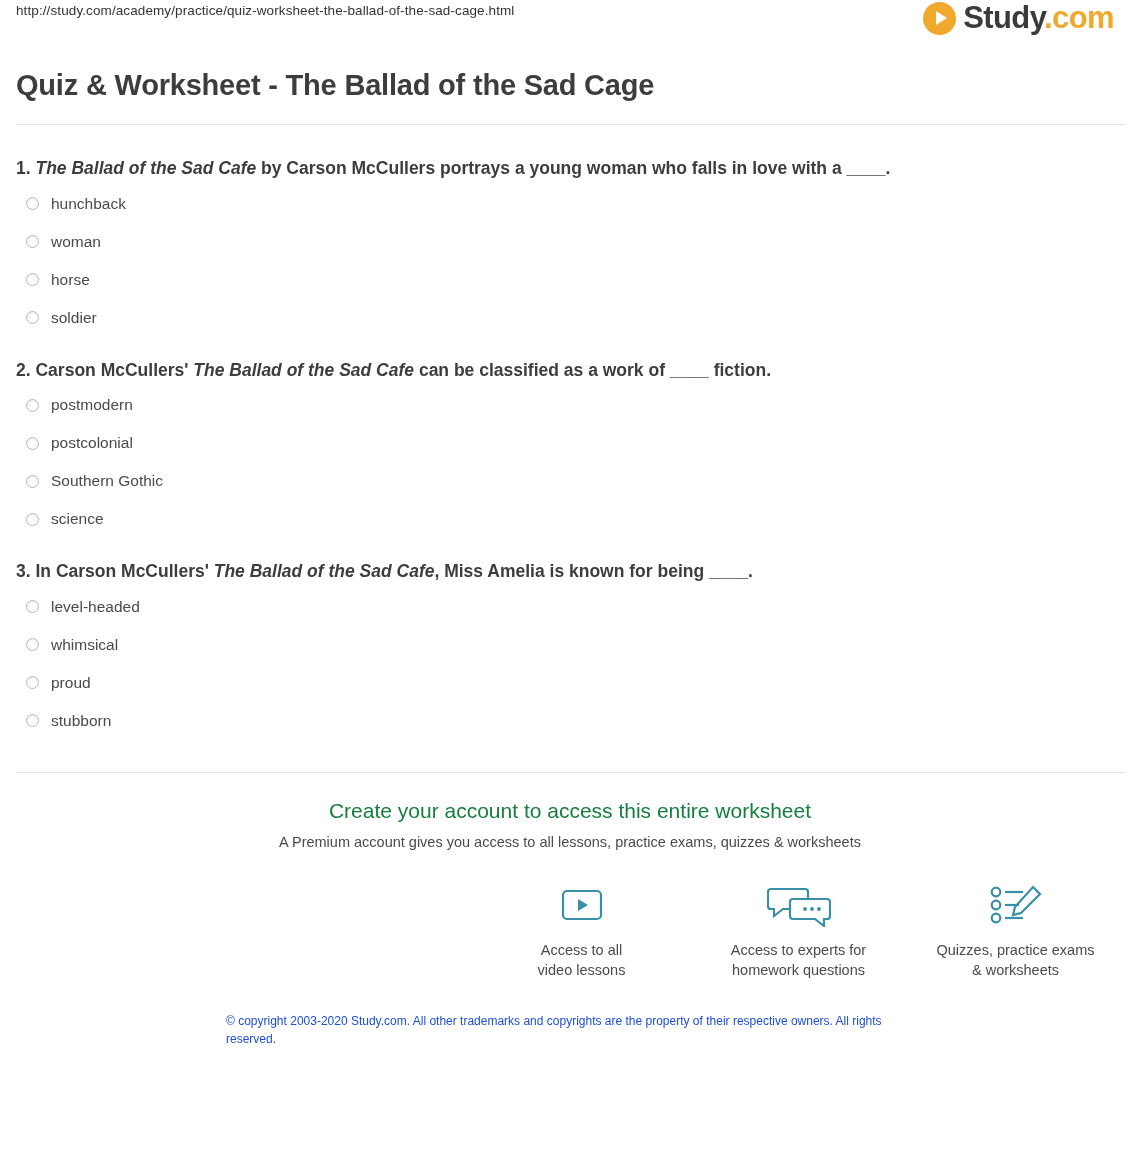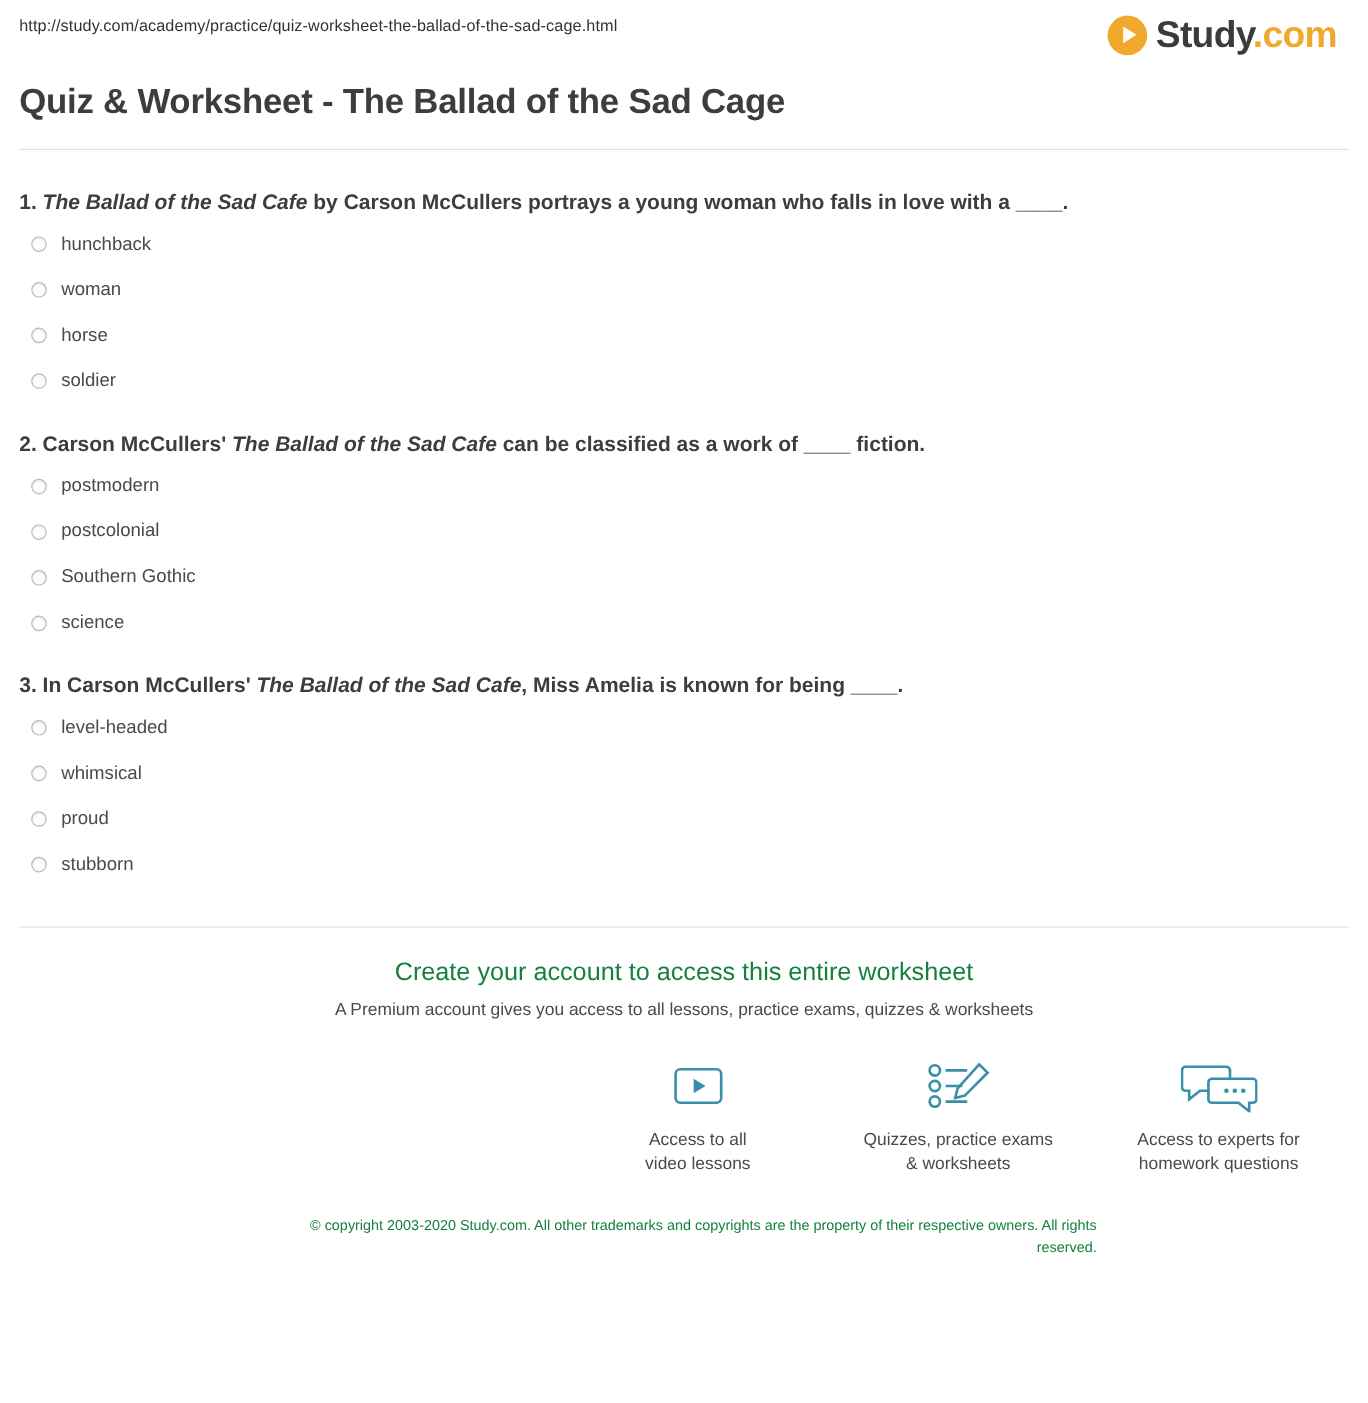--- a/index.html
+++ b/index.html
@@ -18,21 +18,20 @@
   .page {
     width: 1140px;
     padding: 0 16px;
   }
 
   
   .topbar {
     display: flex;
     align-items: flex-start;
     justify-content: space-between;
-    padding-top: 11px;
     height: 52px;
   }
   .url {
     font-size: 13.5px;
     color: #333;
     letter-spacing: 0.1px;
     padding-top: 3px;
   }
   .logo {
     display: flex;
@@ -154,23 +153,23 @@
   }
   .feature-icon {
     height: 50px;
     display: flex;
     align-items: center;
     justify-content: center;
     margin-bottom: 10px;
   }
   .feature-label { white-space: pre-line; }
   .copyright {
-    text-align: right;
+    text-align: left;
     font-size: 12px;
-    color: #15803d;
+    color: #1d4ed8;
     margin-top: 32px;
     line-height: 1.5;
     padding: 0 210px;
   }
 </style>
 </head>
 <body>
 
 <div class="page">
 
@@ -260,49 +259,49 @@
     <div class="features">
       <div class="feature">
         <div class="feature-icon">
           <svg width="46" height="40" viewBox="0 0 46 40" fill="none" stroke="#3a8fa8" stroke-width="2.2">
             <rect x="4" y="6" width="38" height="28" rx="4"></rect>
             <path d="M19 14 L29 20 L19 26 Z" fill="#3a8fa8" stroke="none"></path>
           </svg>
         </div>
         <div class="feature-label">Access to all
 video lessons</div>
+      </div>
+
+      <div class="feature">
+        <div class="feature-icon">
+          <svg width="64" height="44" viewBox="0 0 64 44" fill="none" stroke="#3a8fa8" stroke-width="2.2">
+            <path d="M4 6 h34 a3 3 0 0 1 3 3 v14 a3 3 0 0 1 -3 3 h-22 l-9 7 v-7 h-3 a3 3 0 0 1 -3 -3 v-14 a3 3 0 0 1 3 -3 z"></path>
+            <path d="M26 16 h34 a3 3 0 0 1 3 3 v14 a3 3 0 0 1 -3 3 h-3 v7 l-9 -7 h-22 a3 3 0 0 1 -3 -3 v-14 a3 3 0 0 1 3 -3 z" fill="#ffffff"></path>
+            <circle cx="38" cy="26" r="1.9" fill="#3a8fa8" stroke="none"></circle>
+            <circle cx="45" cy="26" r="1.9" fill="#3a8fa8" stroke="none"></circle>
+            <circle cx="52" cy="26" r="1.9" fill="#3a8fa8" stroke="none"></circle>
+          </svg>
+        </div>
+        <div class="feature-label">Access to experts for
+homework questions</div>
       </div>
 
       <div class="feature">
         <div class="feature-icon">
           <svg width="56" height="44" viewBox="0 0 56 44" fill="none" stroke="#3a8fa8" stroke-width="2.2">
             <circle cx="8" cy="9" r="4.3"></circle>
             <circle cx="8" cy="22" r="4.3"></circle>
             <circle cx="8" cy="35" r="4.3"></circle>
             <line x1="17" y1="9" x2="35" y2="9"></line>
             <line x1="17" y1="22" x2="31" y2="22"></line>
             <line x1="17" y1="35" x2="35" y2="35"></line>
             <path d="M45 4 L52 11 L33 30 L25 32 L27 24 Z"></path>
           </svg>
         </div>
         <div class="feature-label">Quizzes, practice exams
 &amp; worksheets</div>
       </div>
-
-      <div class="feature">
-        <div class="feature-icon">
-          <svg width="64" height="44" viewBox="0 0 64 44" fill="none" stroke="#3a8fa8" stroke-width="2.2">
-            <path d="M4 6 h34 a3 3 0 0 1 3 3 v14 a3 3 0 0 1 -3 3 h-22 l-9 7 v-7 h-3 a3 3 0 0 1 -3 -3 v-14 a3 3 0 0 1 3 -3 z"></path>
-            <path d="M26 16 h34 a3 3 0 0 1 3 3 v14 a3 3 0 0 1 -3 3 h-3 v7 l-9 -7 h-22 a3 3 0 0 1 -3 -3 v-14 a3 3 0 0 1 3 -3 z" fill="#ffffff"></path>
-            <circle cx="38" cy="26" r="1.9" fill="#3a8fa8" stroke="none"></circle>
-            <circle cx="45" cy="26" r="1.9" fill="#3a8fa8" stroke="none"></circle>
-            <circle cx="52" cy="26" r="1.9" fill="#3a8fa8" stroke="none"></circle>
-          </svg>
-        </div>
-        <div class="feature-label">Access to experts for
-homework questions</div>
-      </div>
     </div>
 
     <div class="copyright">© copyright 2003-2020 Study.com. All other trademarks and copyrights are the property of their respective owners. All rights reserved.</div>
   </div>
 
 </div>
 
 </body></html>

